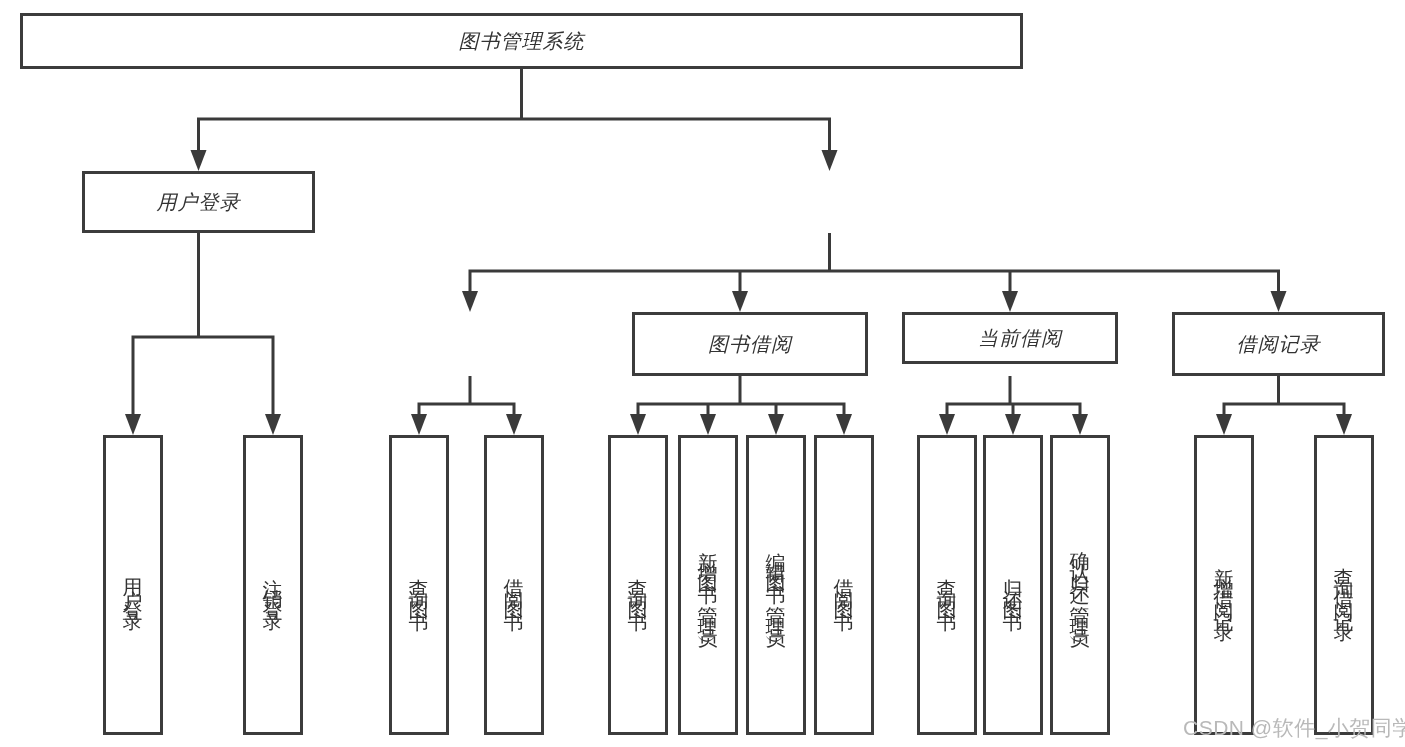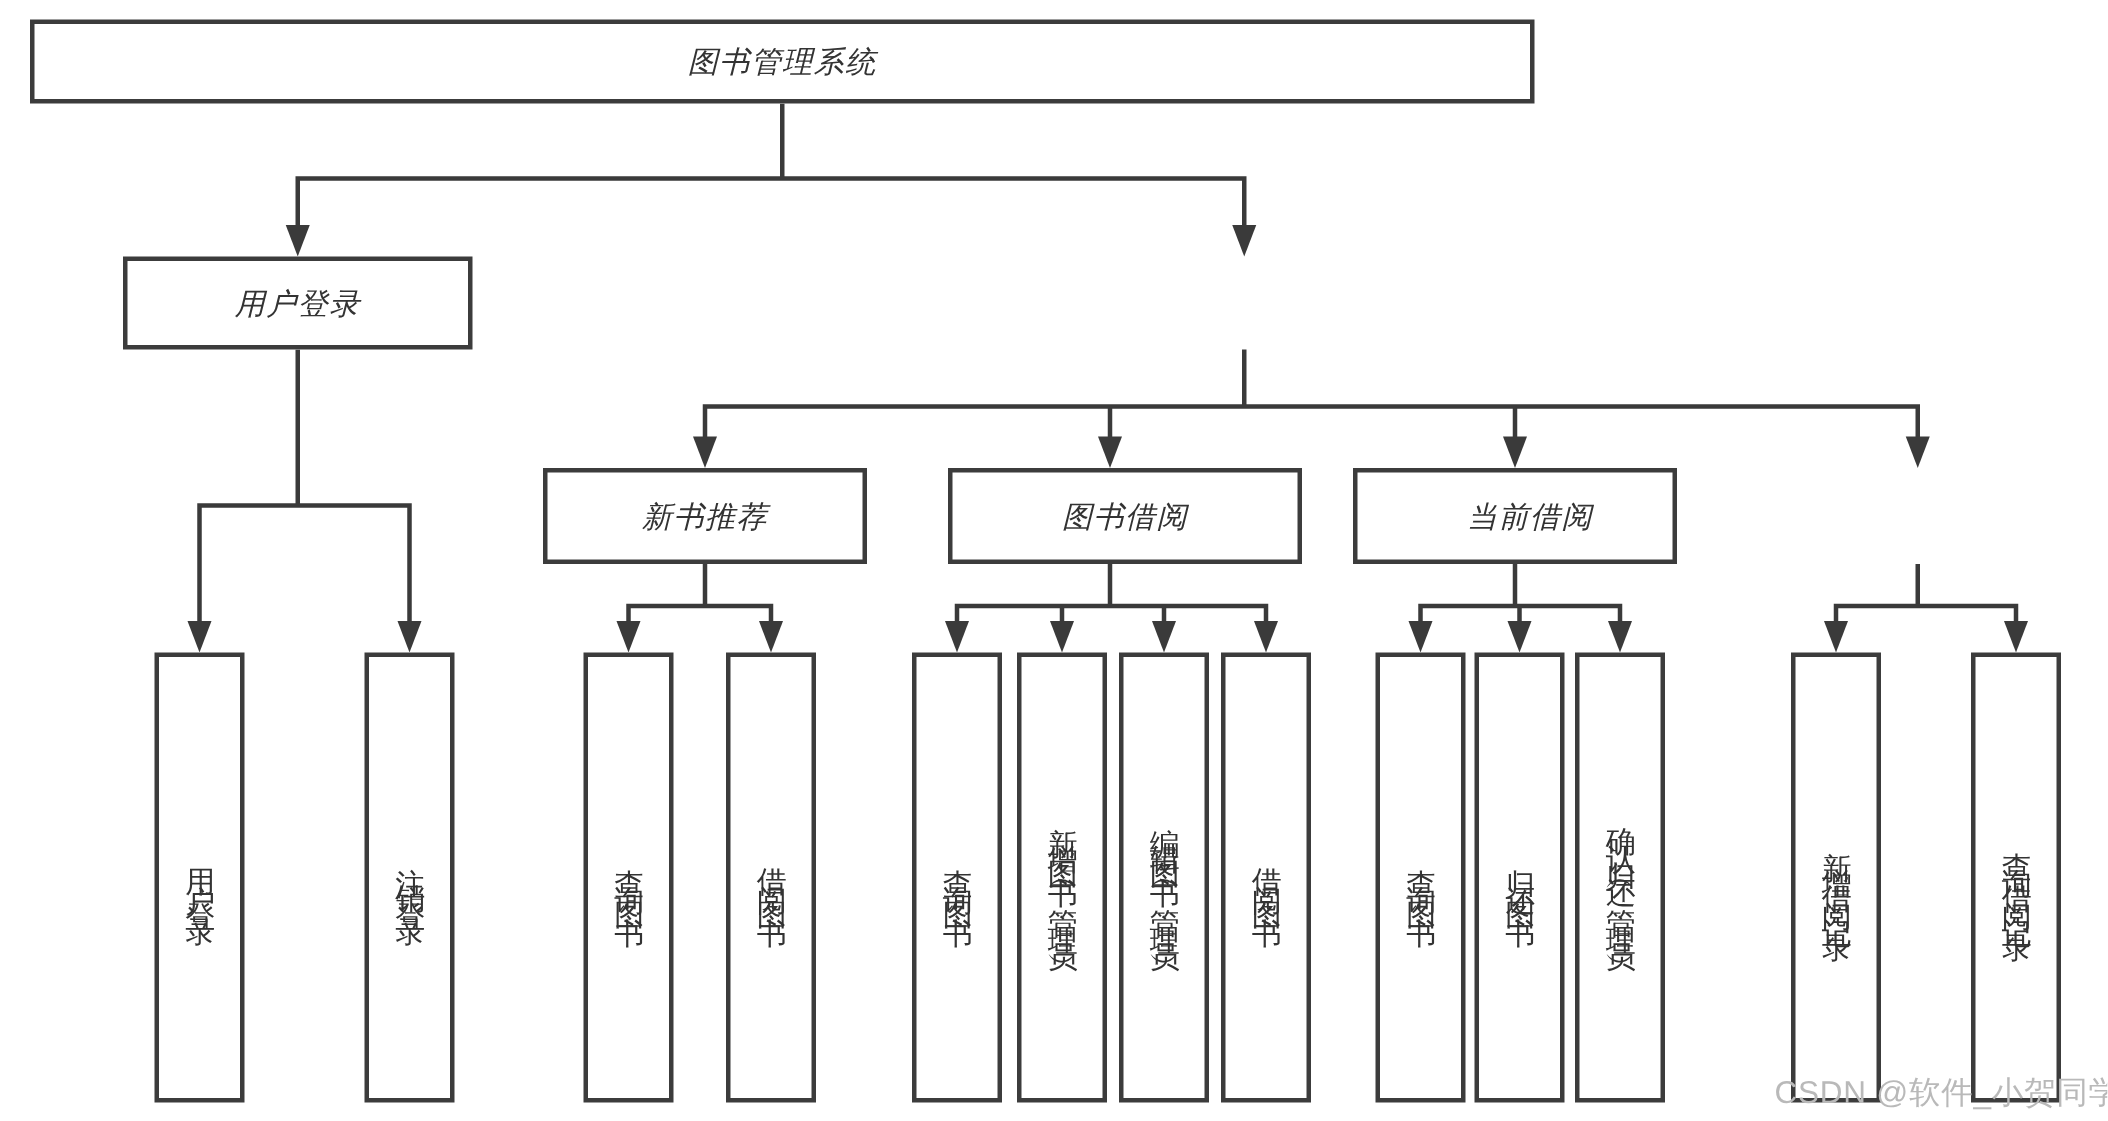--- a/index.html
+++ b/index.html
@@ -113,28 +113,28 @@
   </svg>
 
   <div class="box hbox" style="left:20px; top:13px; width:1003px; height:56px;">
     <span>图书管理系统</span>
   </div>
 
   <div class="box hbox" style="left:82px; top:171px; width:233px; height:62px;">
     <span>用户登录</span>
   </div>
 
-  <div class="box hbox" style="left:362px; top:312px; width:216px; height:64px;">
-    <span>新书推荐</span>
-  </div>
   <div class="box hbox" style="left:632px; top:312px; width:236px; height:64px;">
     <span>图书借阅</span>
   </div>
-  <div class="box hbox" style="left:902px; top:312px; width:216px; height:64px;padding-left:20px;">
+  <div class="box hbox" style="left:902px; top:312px; width:216px; height:52px;padding-left:20px;">
     <span>当前借阅</span>
+  </div>
+  <div class="box hbox" style="left:1172px; top:312px; width:213px; height:64px;">
+    <span>借阅记录</span>
   </div>
 
   <div class="box vbox" style="left:103px; top:435px; width:60px; height:300px;">
     <span>用户登录</span>
   </div>
   <div class="box vbox" style="left:243px; top:435px; width:60px; height:300px;">
     <span>注销登录</span>
   </div>
 
   <div class="box vbox" style="left:389px; top:435px; width:60px; height:300px;">

